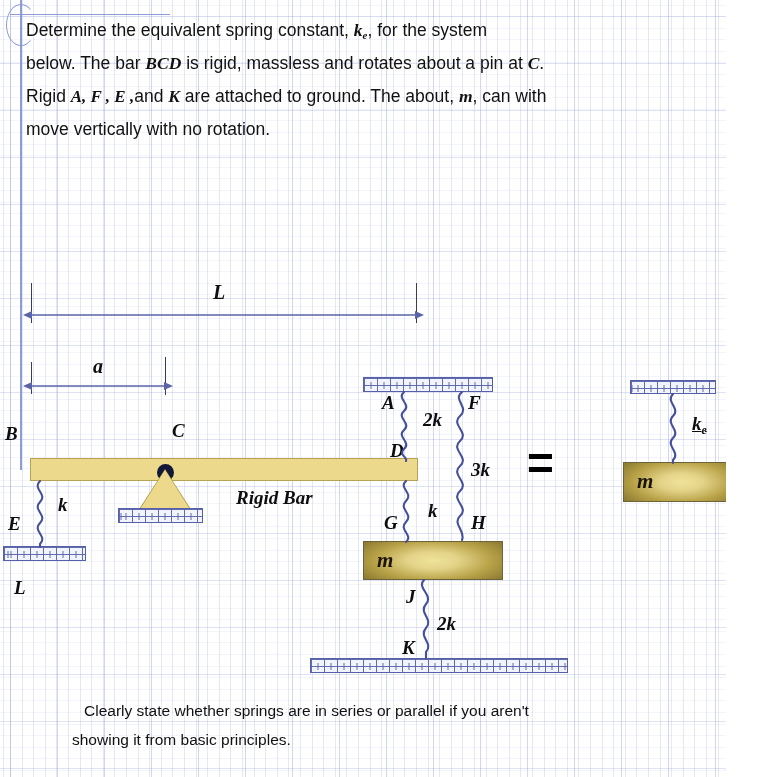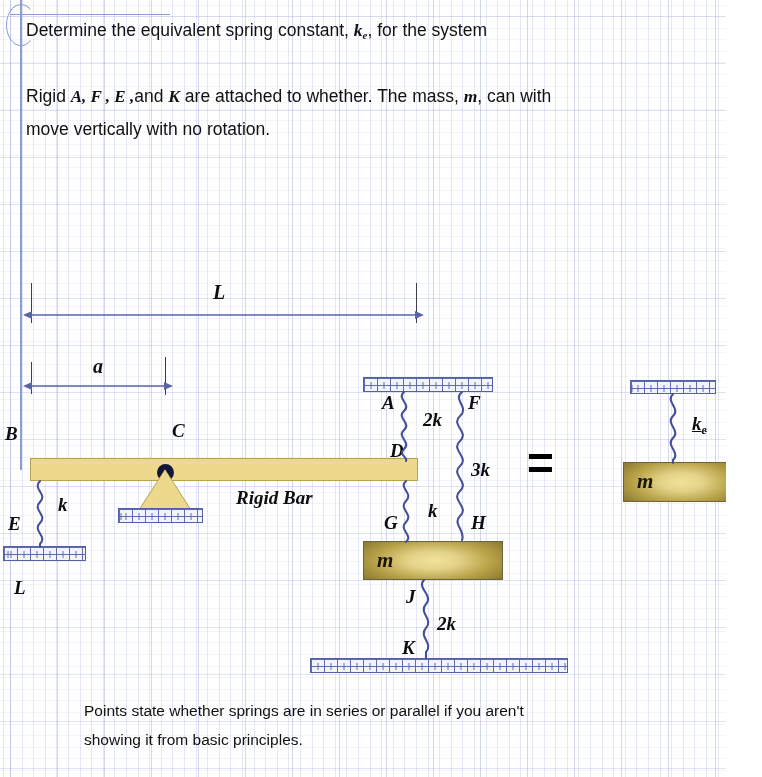--- a/index.html
+++ b/index.html
@@ -155,23 +155,26 @@
 
   <div class="binder-arc" style="left:6px;top:4px;width:28px;height:40px;"></div>
   <div class="margin-line" style="left:20px;top:0;height:470px;"></div>
   <div class="hr-thin" style="left:10px;top:14px;width:160px;"></div>
   <div class="edge-line" style="left:754px;top:0;height:152px;"></div>
 
   <div class="prompt" style="left:26px;top:14px;">
     <span>Determine the equivalent spring constant, </span><span class="serif-it"><span>k</span><span class="sub">e</span></span><span>, for the system</span>
   </div>
 
+  <div class="prompt" style="left:26px;top:47px;">
+    <span>below. The bar </span><span class="serif-it">BCD</span><span> is rigid, massless and rotates about a pin at </span><span class="serif-it">C</span><span>.</span>
+  </div>
 
   <div class="prompt" style="left:26px;top:80px;">
-    <span>Rigid  </span><span class="serif-it" style="font-size:17px;">A, F , E ,</span><span>and </span><span class="serif-it">K</span><span> are attached to whether.  The mass, </span><span class="serif-it">m</span><span>, can with</span>
+    <span>Rigid  </span><span class="serif-it" style="font-size:17px;">A, F , E ,</span><span>and </span><span class="serif-it">K</span><span> are attached to ground.  The about, </span><span class="serif-it">m</span><span>, can with</span>
   </div>
 
   <div class="prompt" style="left:26px;top:113px;">move vertically with no rotation.</div>
 
   <div class="vline" style="left:31px;top:283px;height:40px;"></div>
   <div class="vline" style="left:416px;top:283px;height:40px;"></div>
   <div class="lbl dim" style="left:213px;top:281px;">L</div>
 
   <div class="vline" style="left:31px;top:362px;height:32px;"></div>
   <div class="vline" style="left:165px;top:357px;height:38px;"></div>
@@ -266,16 +269,16 @@
          C 418,637 434,643 426,652
          L 426,658"></path>
 
     <path fill="none" stroke="#454f9c" stroke-width="2.1" stroke-linecap="round" d="M673,394
          C 665,402 681,408 673,416
          C 665,424 681,430 673,438
          C 665,446 681,452 673,460
          L 673,463"></path>
   </svg>
 
-  <div class="footer" style="left:84px;top:696px;">Points state whether springs are in series or parallel if you aren't</div>
-  <div class="footer" style="left:84px;top:725px;">showing it from basic principles.</div>
+  <div class="footer" style="left:84px;top:696px;">Clearly state whether springs are in series or parallel if you aren't</div>
+  <div class="footer" style="left:72px;top:725px;">showing it from basic principles.</div>
 
 </div>
 
 </body></html>

